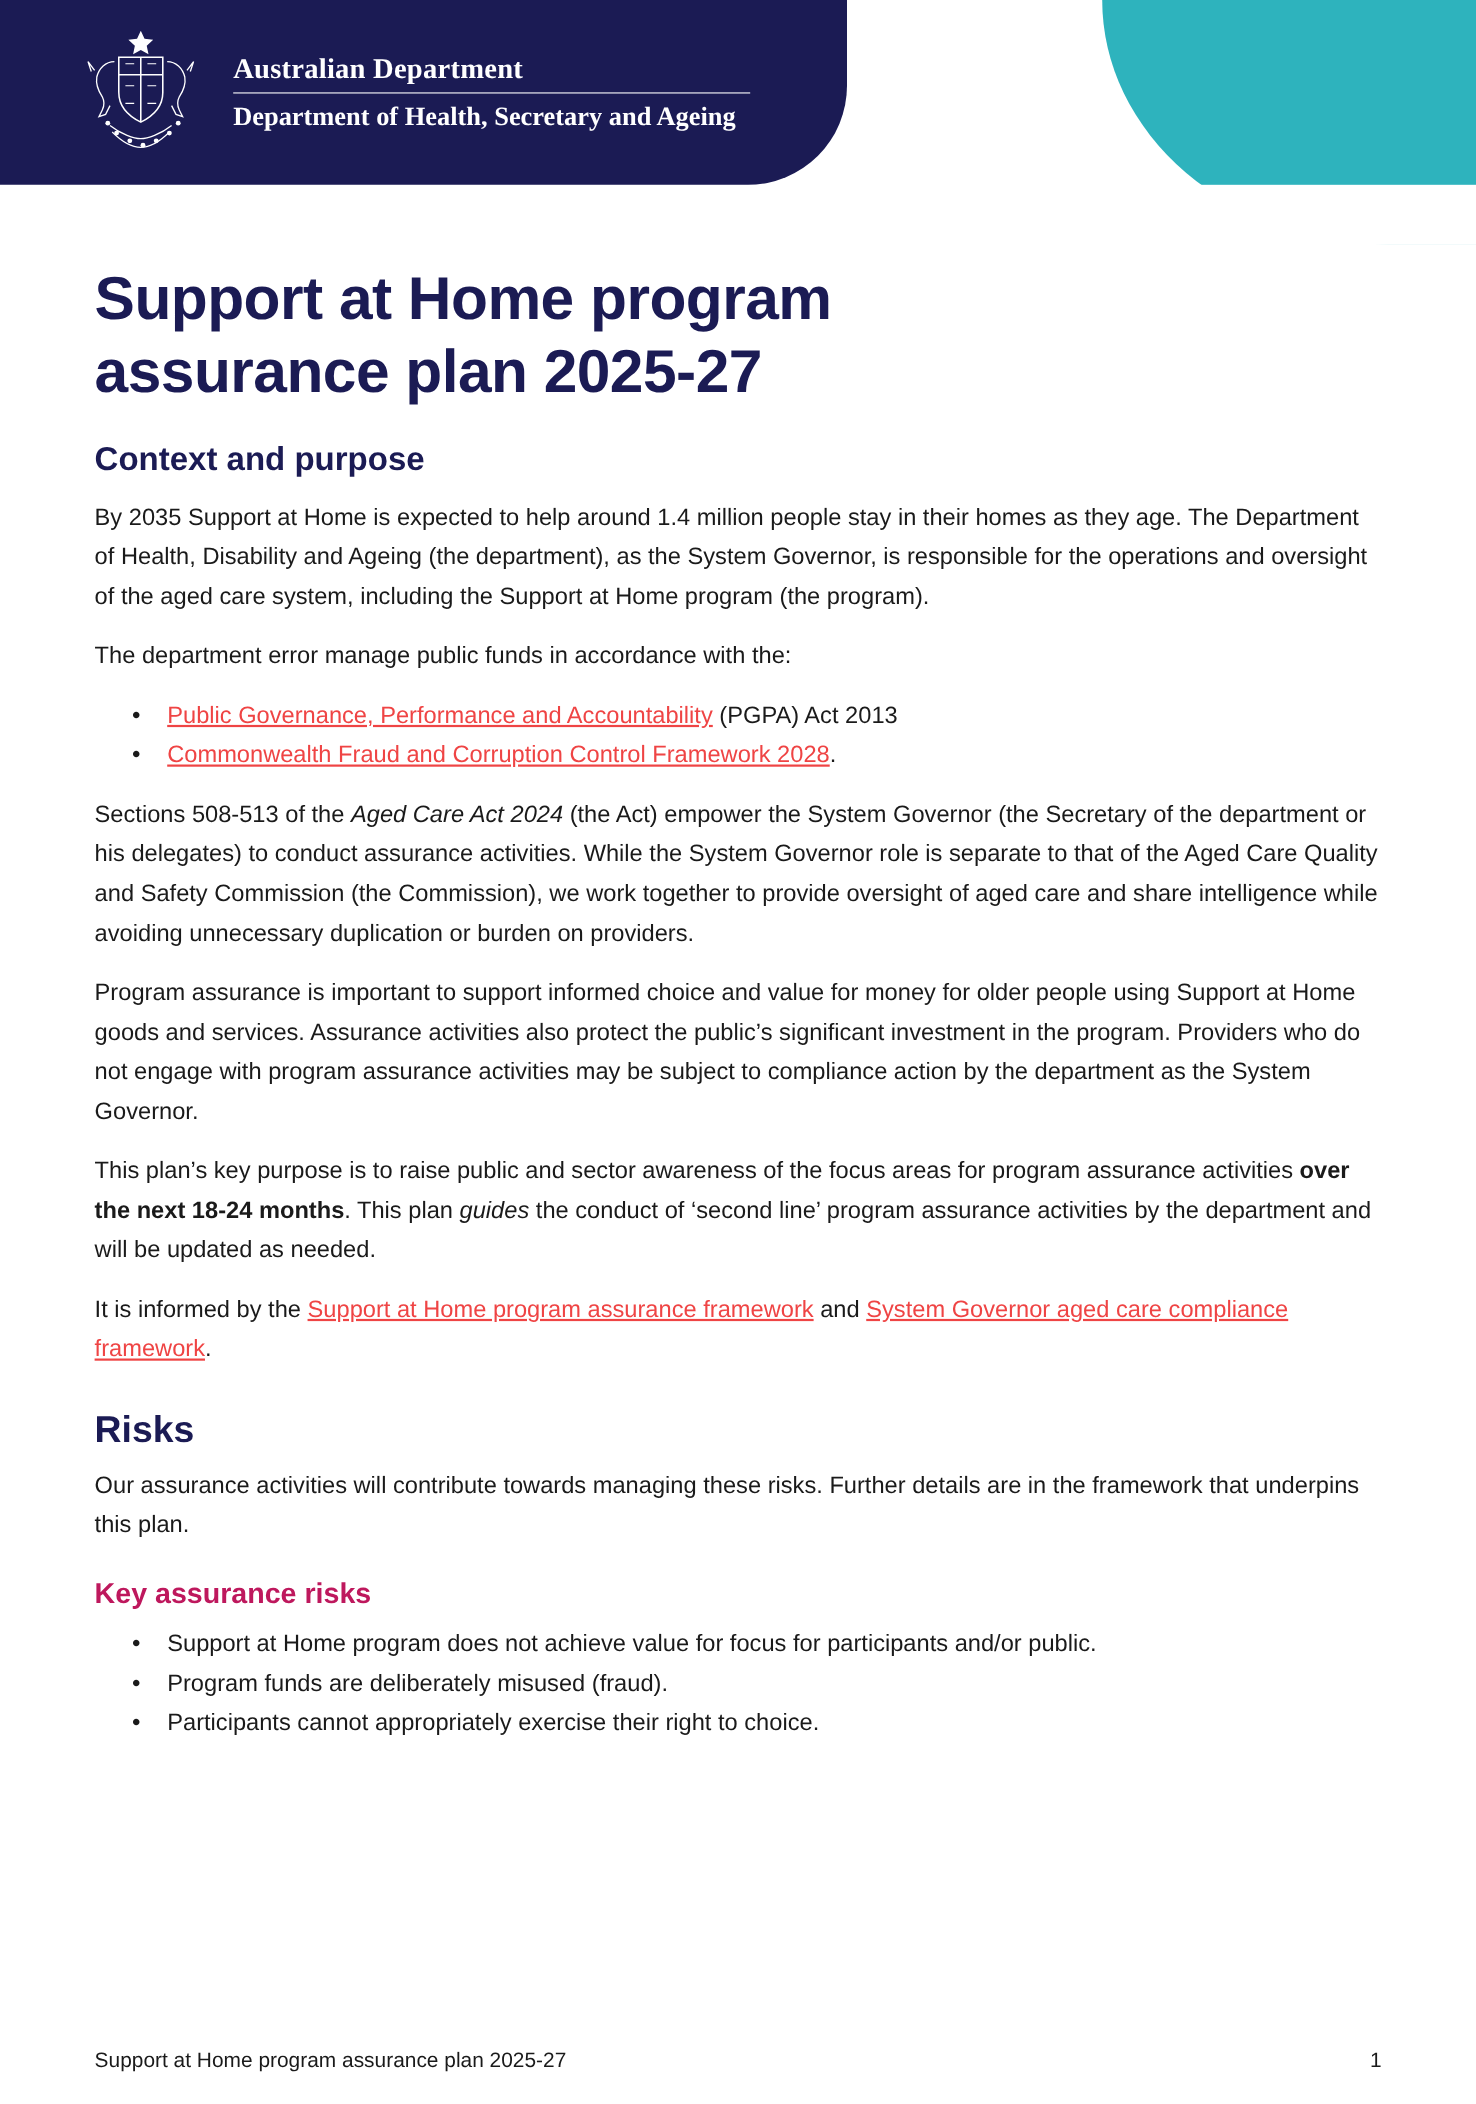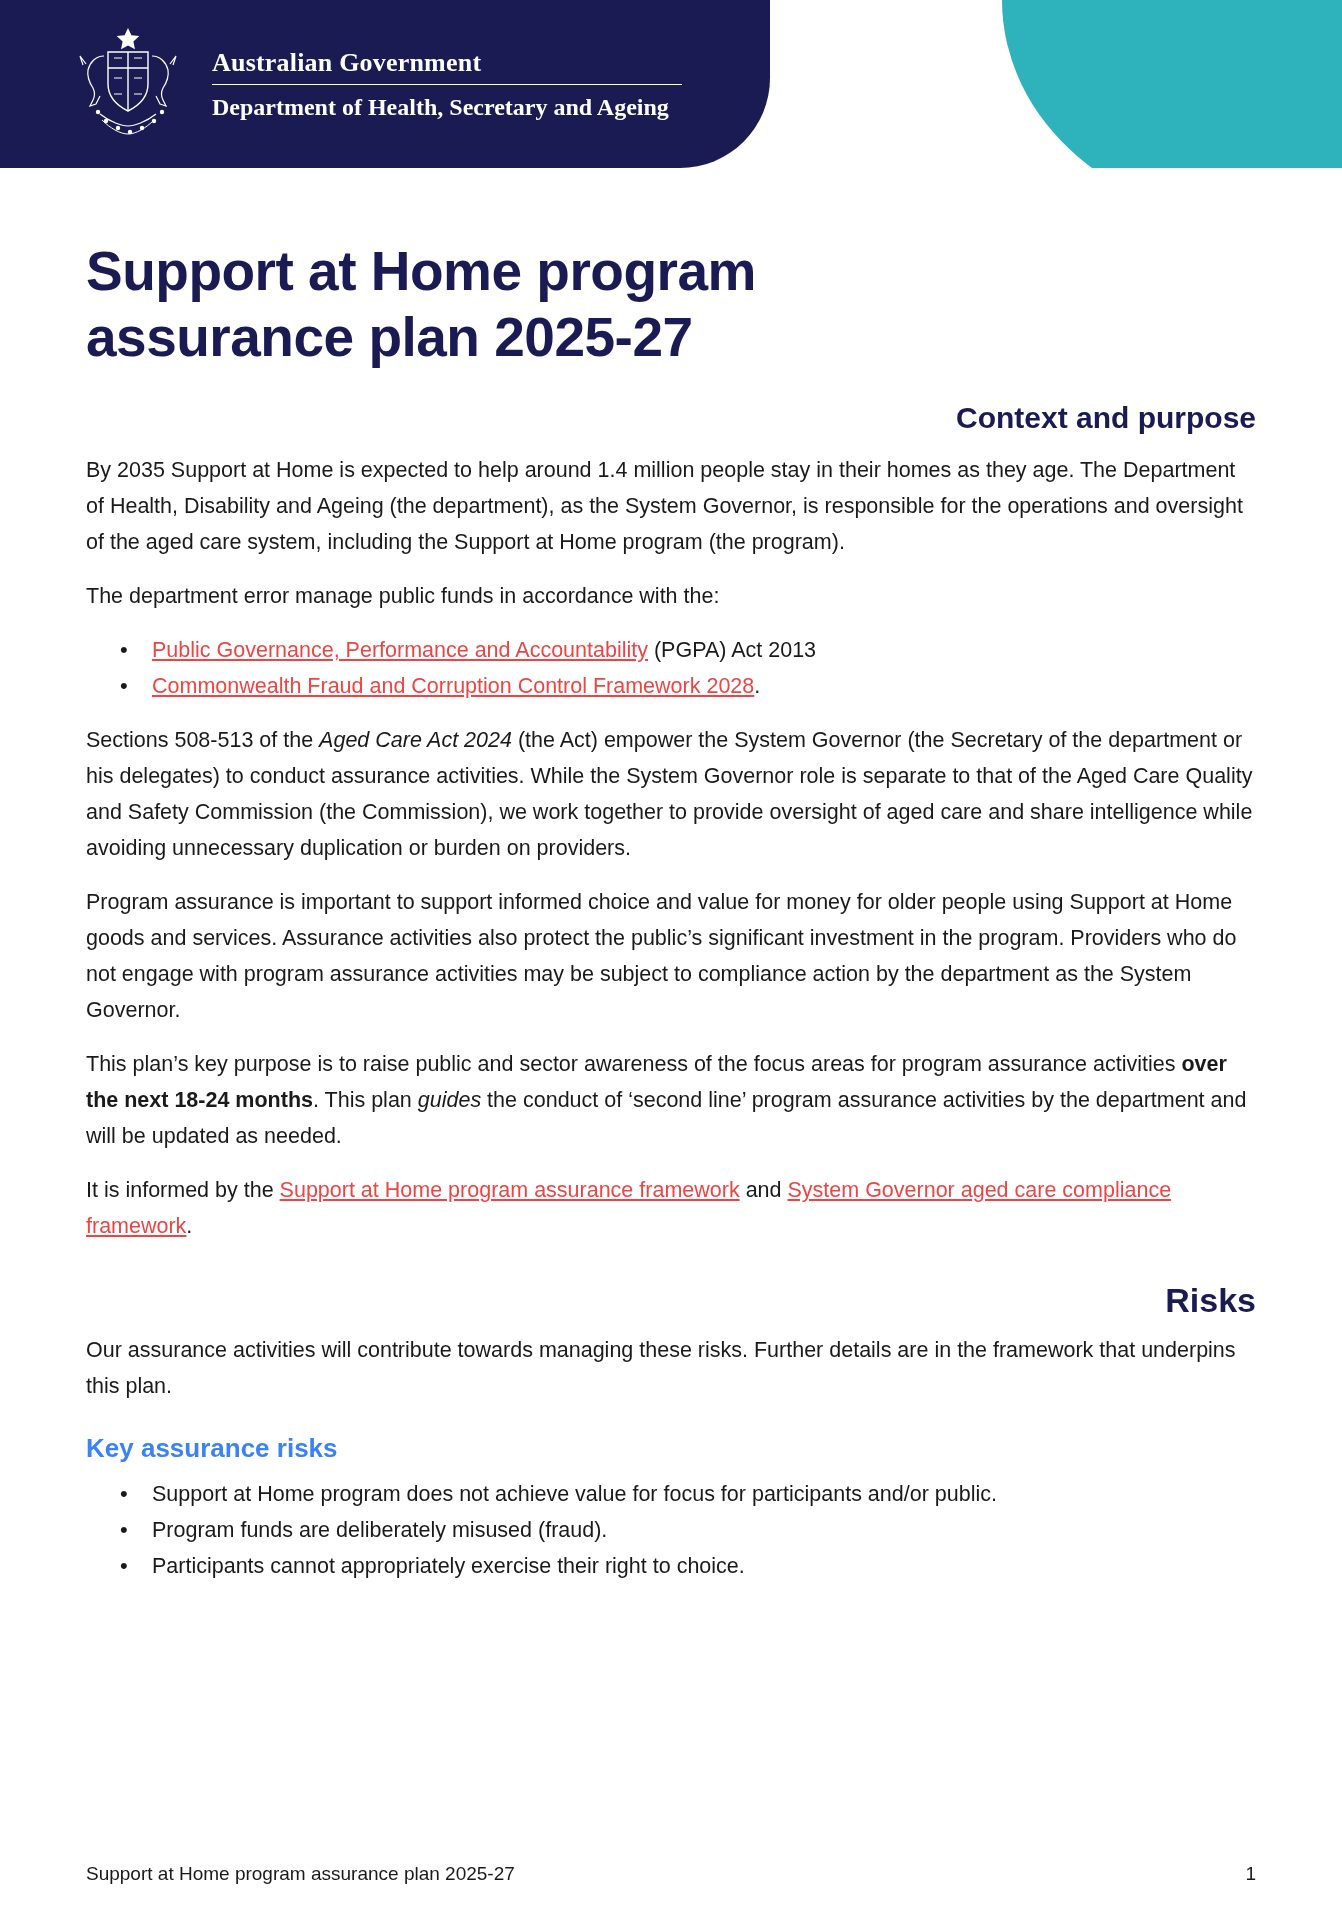--- a/index.html
+++ b/index.html
@@ -113,29 +113,28 @@
     margin: 16px 0 26px 0;
     letter-spacing: -0.5px;
     max-width: 900px;
   }
   h2.section {
     color: #1b1b54;
     font-size: 30px;
     line-height: 36px;
     font-weight: bold;
     margin: 30px 0 16px 0;
-    text-align: right;
   }
   h2.section.risks {
     font-size: 34px;
     margin-top: 38px;
     margin-bottom: 14px;
   }
   h3.subsection {
-    color: #3b82f6;
+    color: #be185d;
     font-size: 26px;
     line-height: 32px;
     font-weight: bold;
     margin: 28px 0 12px 0;
   }
   p.body {
     font-size: 21.5px;
     line-height: 36px;
     margin: 0 0 18px 0;
     color: #1a1a1a;
@@ -212,21 +211,21 @@
       <circle cx="34" cy="99" r="2.2" fill="#ffffff" stroke="none"></circle>
       <circle cx="46" cy="106" r="2.2" fill="#ffffff" stroke="none"></circle>
       <circle cx="58" cy="110" r="2.2" fill="#ffffff" stroke="none"></circle>
       <circle cx="70" cy="106" r="2.2" fill="#ffffff" stroke="none"></circle>
       <circle cx="82" cy="99" r="2.2" fill="#ffffff" stroke="none"></circle>
       <circle cx="90" cy="90" r="2.2" fill="#ffffff" stroke="none"></circle>
     </g>
   </svg>
 
   <div class="gov-text">
-    <div class="gov-title">Australian Government</div>
+    <div class="gov-title">Australian Department</div>
     <div class="gov-rule"></div>
     <div class="gov-sub">Department of Health, Secretary and Ageing</div>
   </div>
 </div>
 
 <div class="page">
 
   <h1 class="doc-title">Support at Home program assurance plan 2025-27</h1>
 
   <h2 class="section">Context and purpose</h2>

